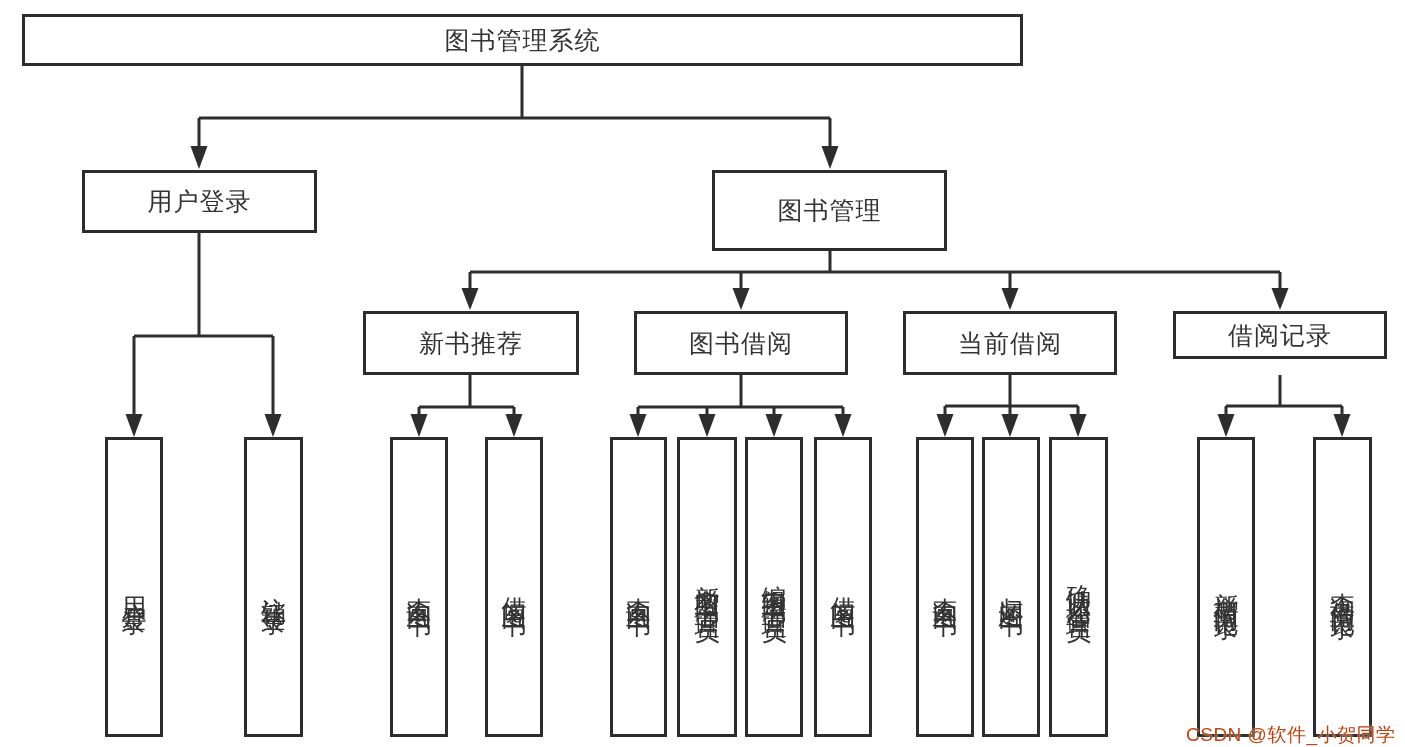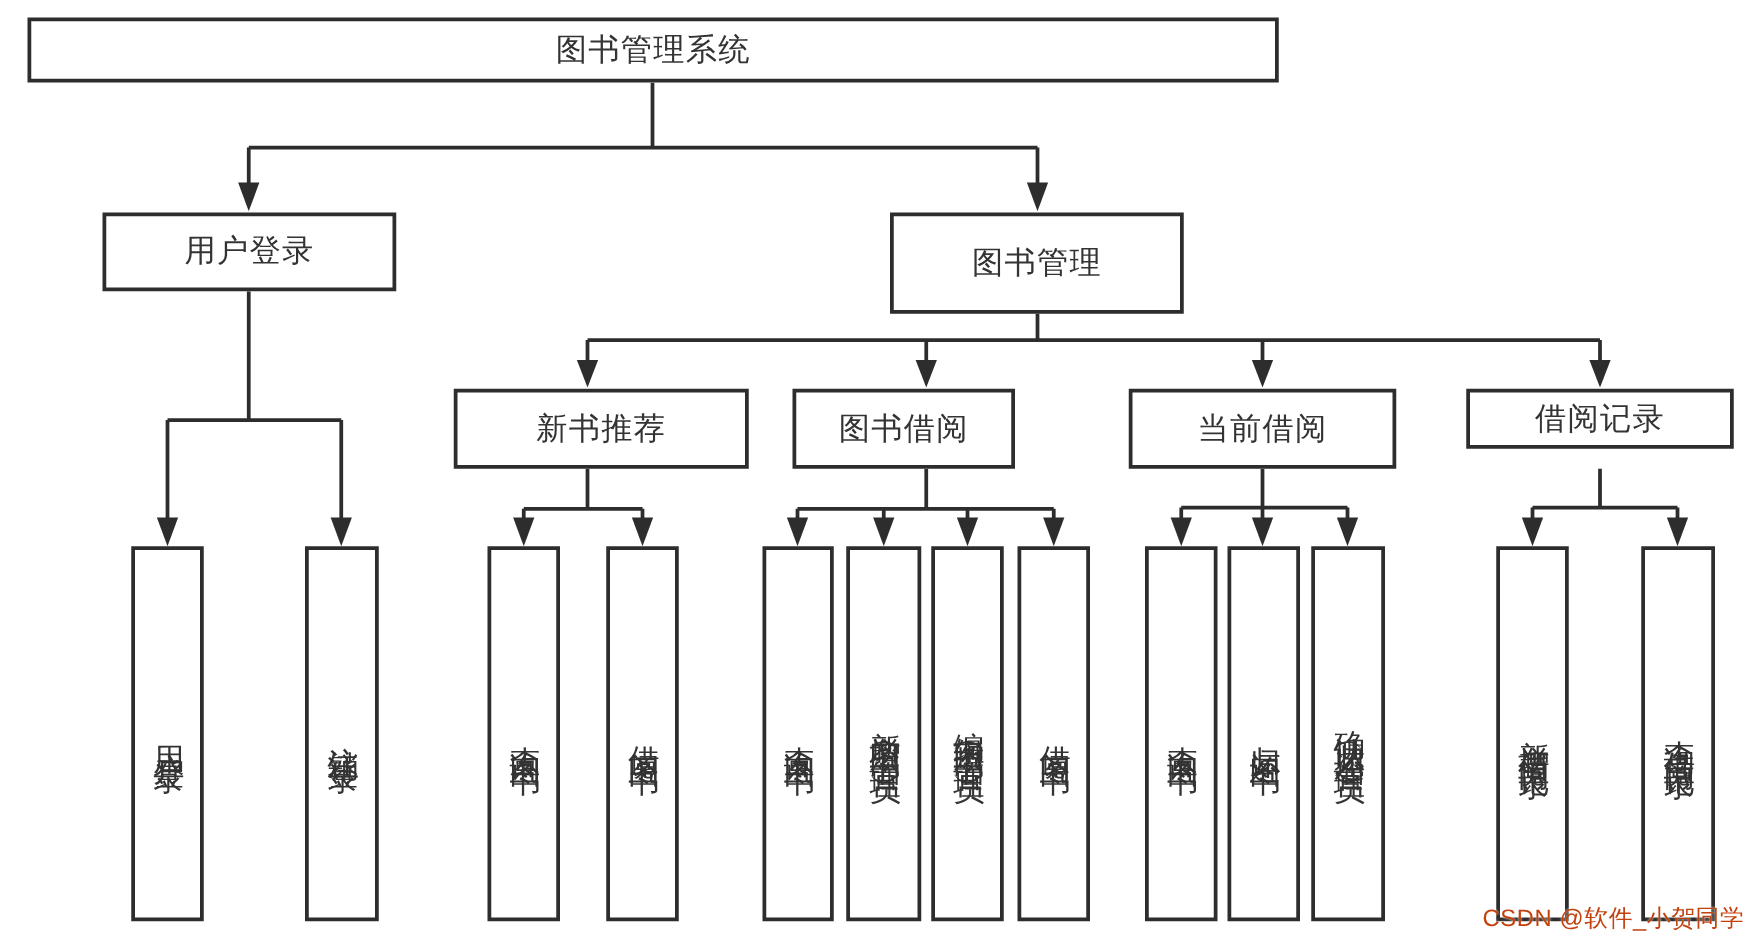--- a/index.html
+++ b/index.html
@@ -42,22 +42,22 @@
   .vbox {
     writing-mode: vertical-rl;
     letter-spacing: 5px;
     top: 437px;
     height: 300px;
   }
   
   .n-root            { left: 22px;   top: 14px;  width: 1001px; height: 52px; }
   .n-user-login      { left: 82px;   top: 170px; width: 235px;  height: 63px; }
   .n-book-management { left: 712px;  top: 170px; width: 235px;  height: 81px; }
-  .n-new-book        { left: 363px;  top: 311px; width: 236px;  height: 64px; }
-  .n-book-borrowing  { left: 634px;  top: 311px; width: 178px;  height: 64px; }
+  .n-new-book        { left: 363px;  top: 311px; width: 216px;  height: 64px; }
+  .n-book-borrowing  { left: 634px;  top: 311px; width: 214px;  height: 64px; }
   .n-current-borrow  { left: 903px;  top: 311px; width: 214px;  height: 64px; }
   .n-borrow-records  { left: 1173px; top: 311px; width: 214px;  height: 48px; }
   
   .l-user-login      { left: 105px;  width: 58px; }
   .l-logout          { left: 244px;  width: 59px; }
   .l-query-book-1    { left: 390px;  width: 58px; }
   .l-borrow-book-1   { left: 485px;  width: 58px; }
   .l-query-book-2    { left: 610px;  width: 57px; }
   .l-add-book        { left: 677px;  width: 60px; }
   .l-edit-book       { left: 745px;  width: 58px; }

